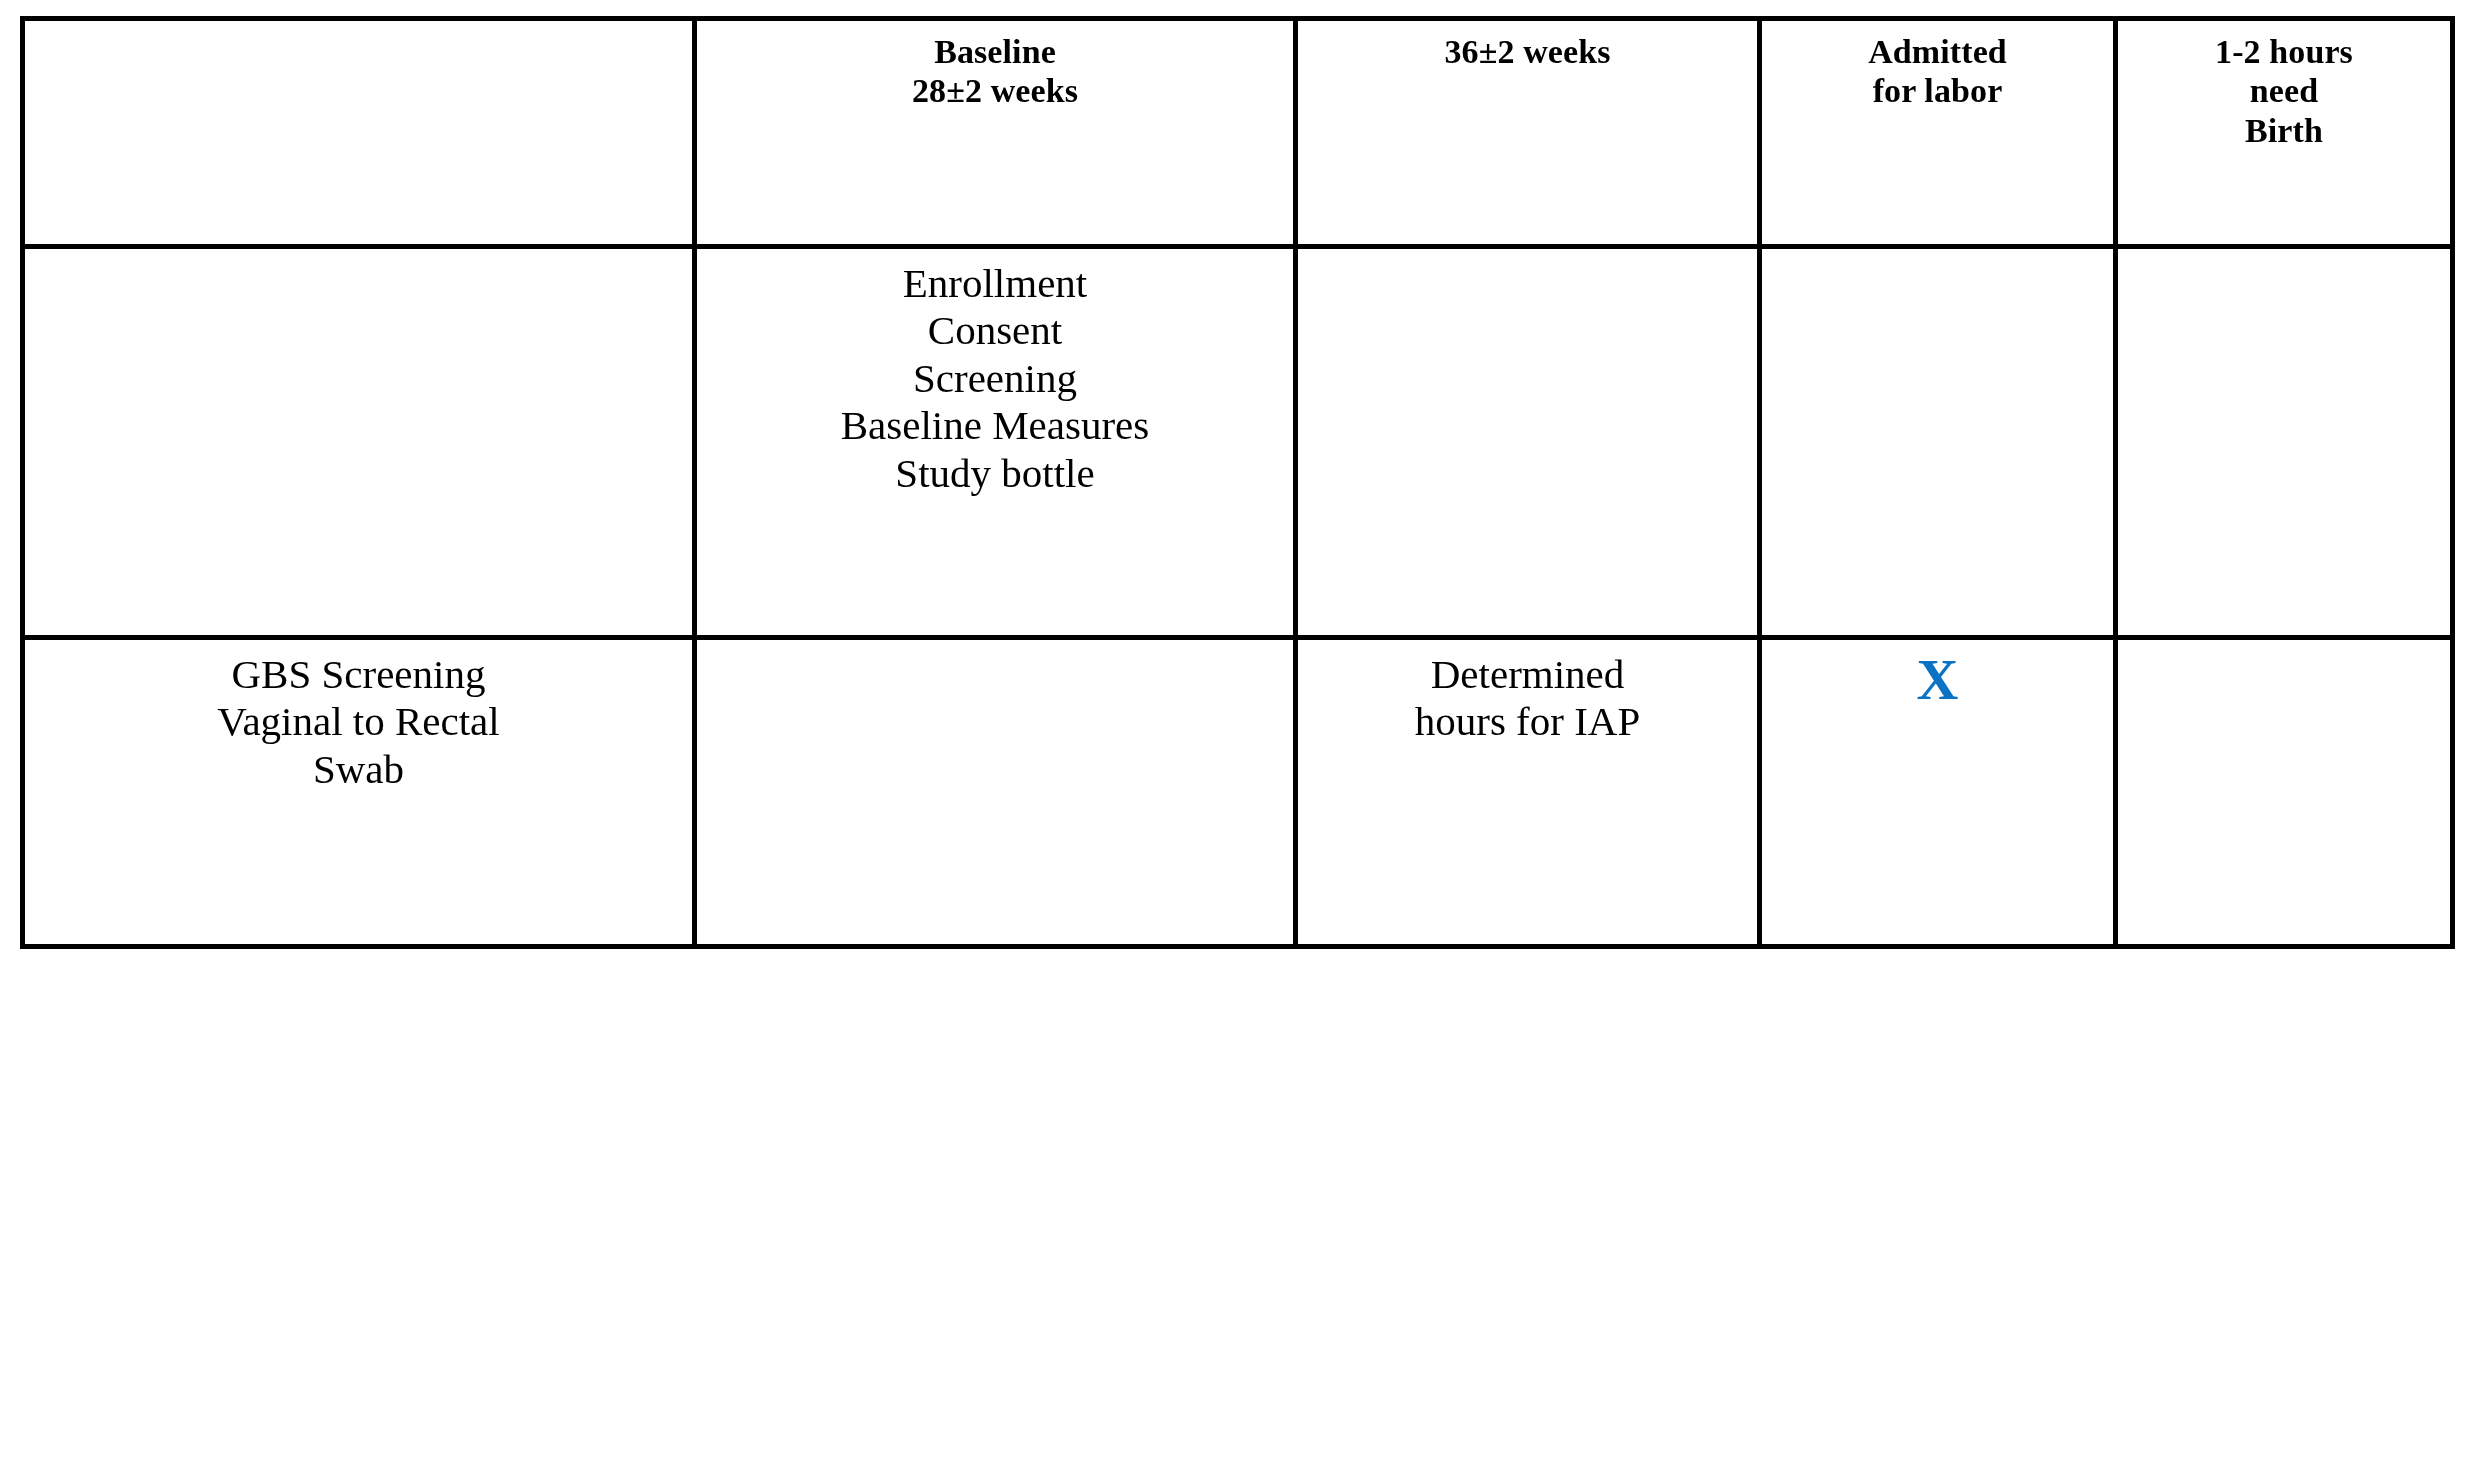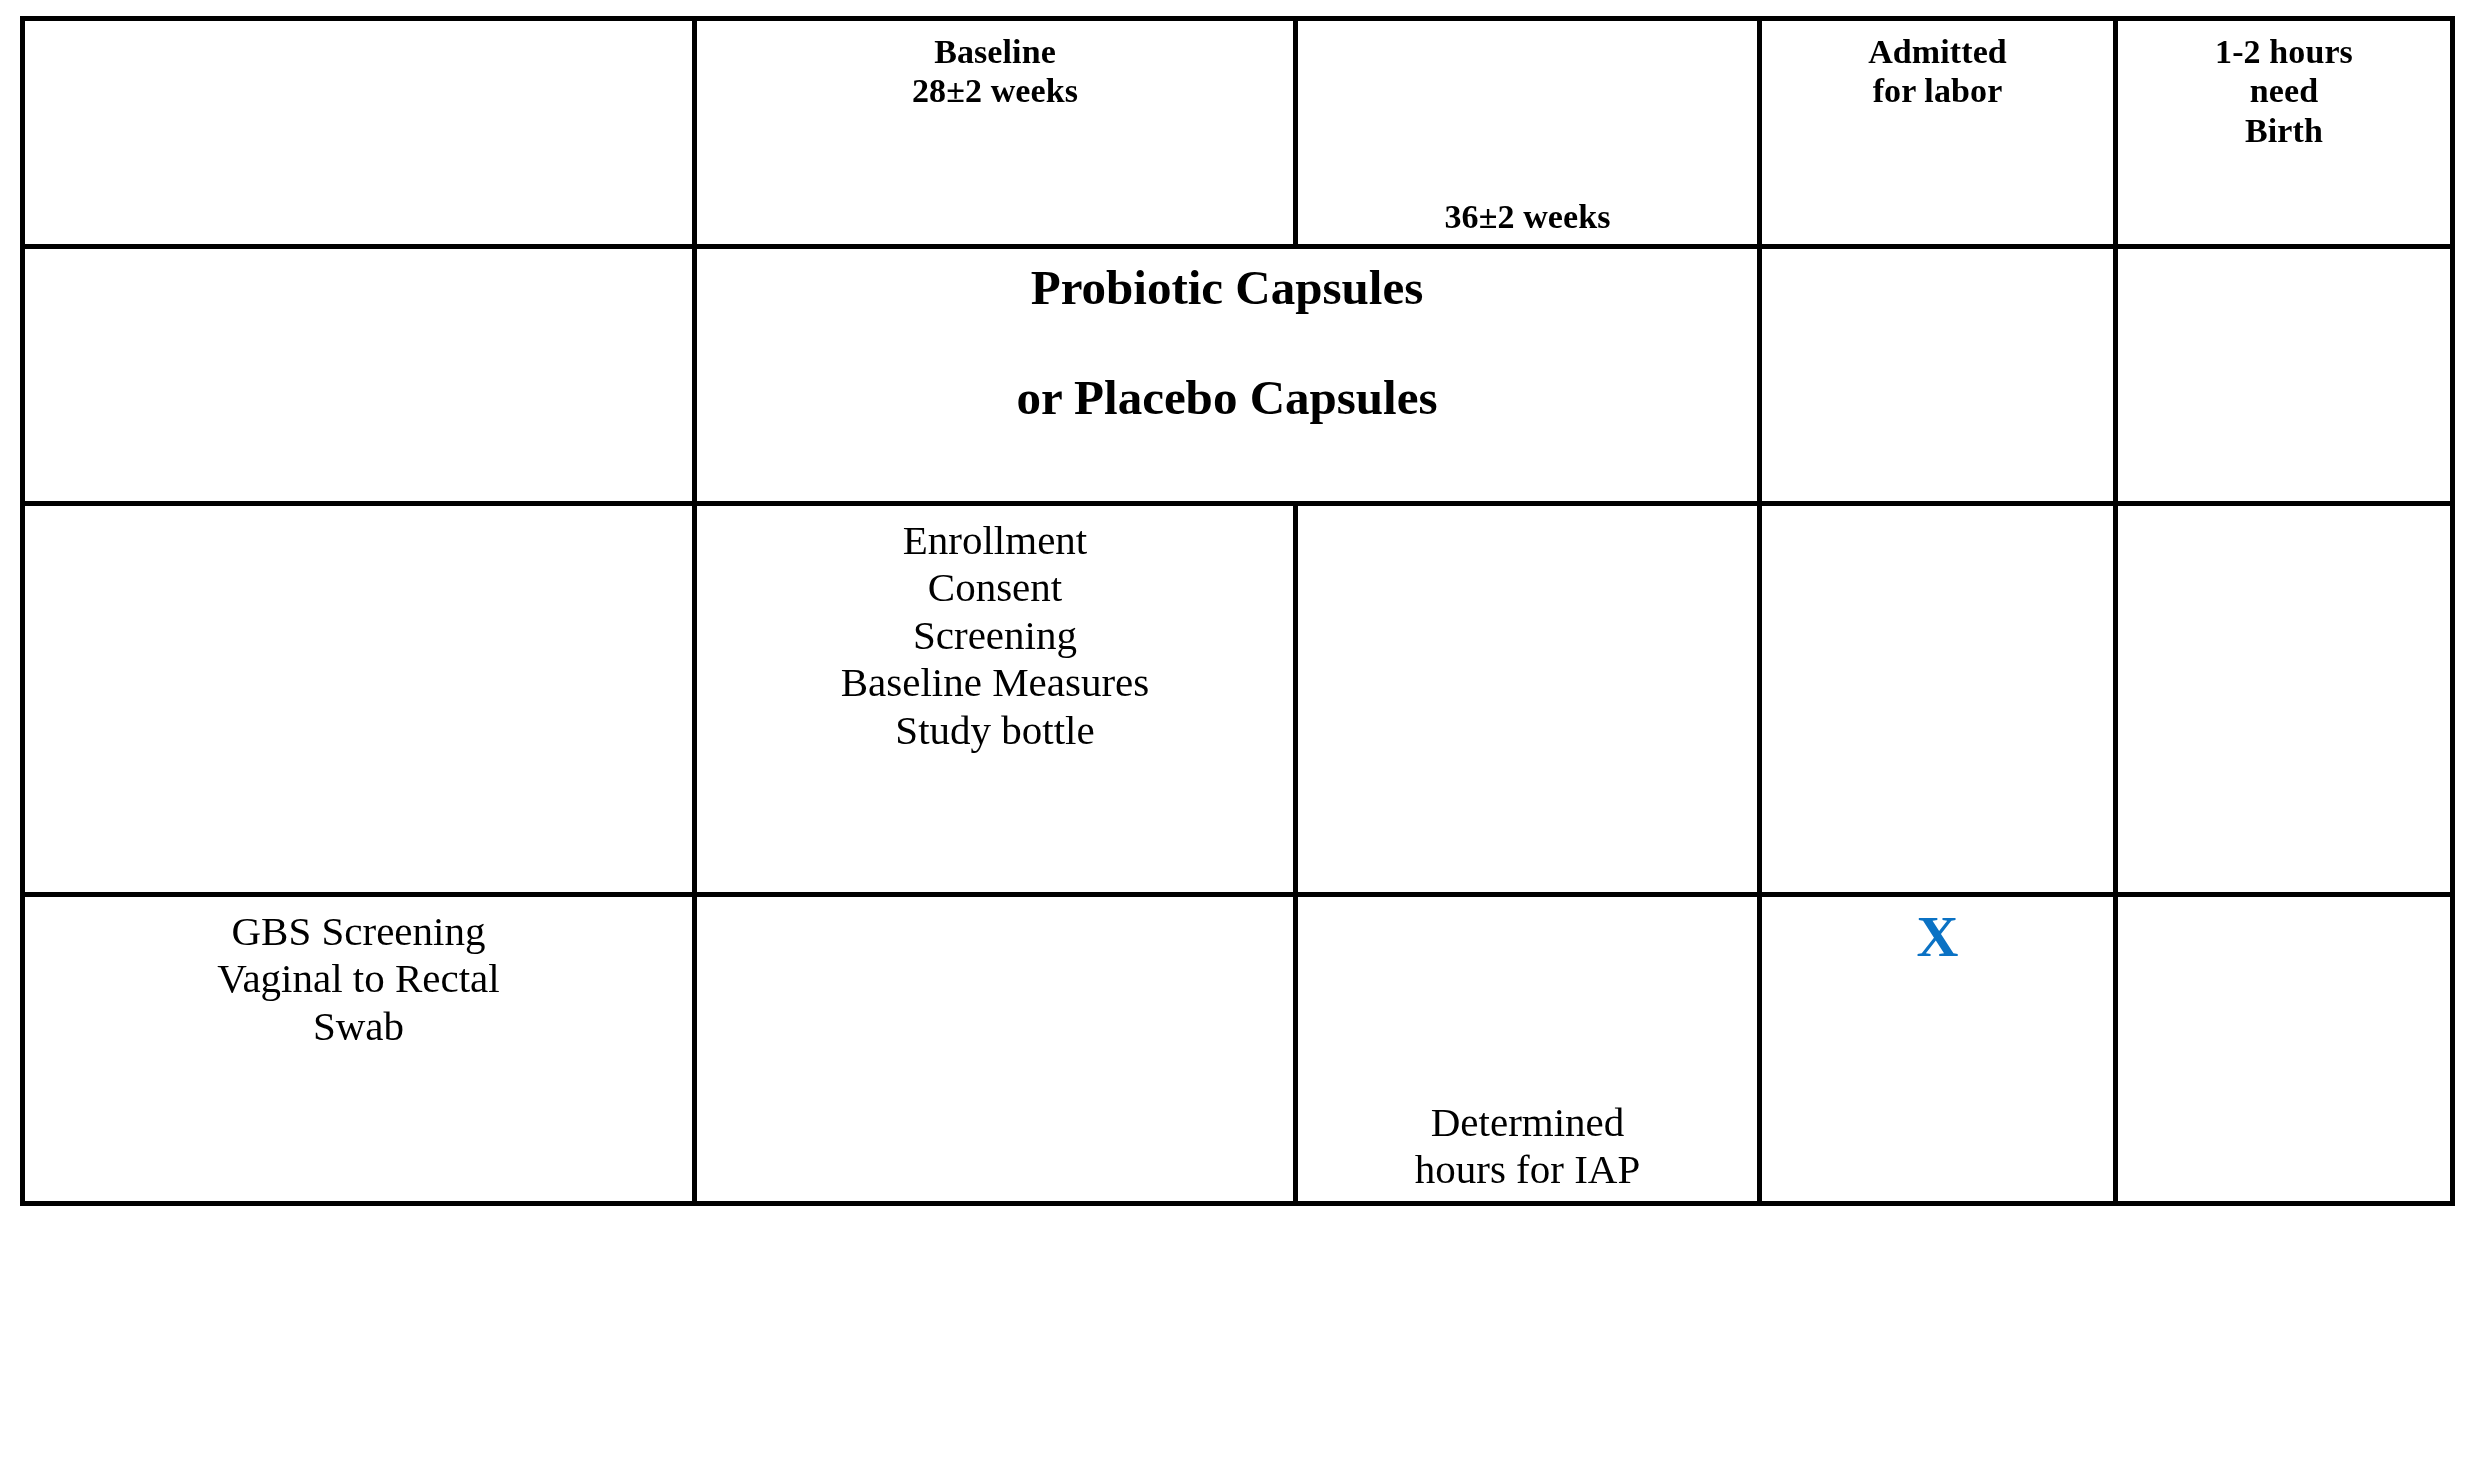--- a/index.html
+++ b/index.html
@@ -55,21 +55,21 @@
   tr.row-neonatal td{ height: 245px; }
 
   
   .cell {
     box-sizing: border-box;
     width: 100%;
     height: 100%;
     padding: 10.4px 16.3px 7.4px 16.3px;
     line-height: 1.16;
   }
-  .cell.mid      { display: flex; flex-direction: column; justify-content: flex-end; }
+  .cell.mid      { display: flex; flex-direction: column; justify-content: flex-start; }
   .cell.top      { display: flex; flex-direction: column; justify-content: flex-start; }
   .cell.ctr      { text-align: center; }
   .cell.left     { text-align: center; }
 
   .hd {
     font-weight: bold;
     font-size: 34px;
     letter-spacing: 0.1px;
   }
   .hd .ln { display: block; }
@@ -136,44 +136,20 @@
         </td>
         <td>
           <div class="cell top left hd">
             <span class="ln">1-2 hours</span>
             <span class="ln">need</span>
             <span class="ln">Birth</span>
           </div>
         </td>
       </tr>
 
-      <tr class="row-capsules">
-        <td>
-          <div class="cell top left">
-            <span class="blank"></span>
-          </div>
-        </td>
-        <td colspan="2">
-          <div class="cell top ctr capsule-text">
-            <span class="ln">Probiotic Capsules</span>
-            <span class="gap"></span>
-            <span class="ln">or Placebo Capsules</span>
-          </div>
-        </td>
-        <td>
-          <div class="cell top ctr">
-            <span class="blank"></span>
-          </div>
-        </td>
-        <td>
-          <div class="cell top ctr">
-            <span class="blank"></span>
-          </div>
-        </td>
-      </tr>
 
       <tr class="row-enroll">
         <td>
           <div class="cell top left">
             <span class="blank"></span>
           </div>
         </td>
         <td>
           <div class="cell top left body-text">
             <span class="ln">Enrollment</span>

